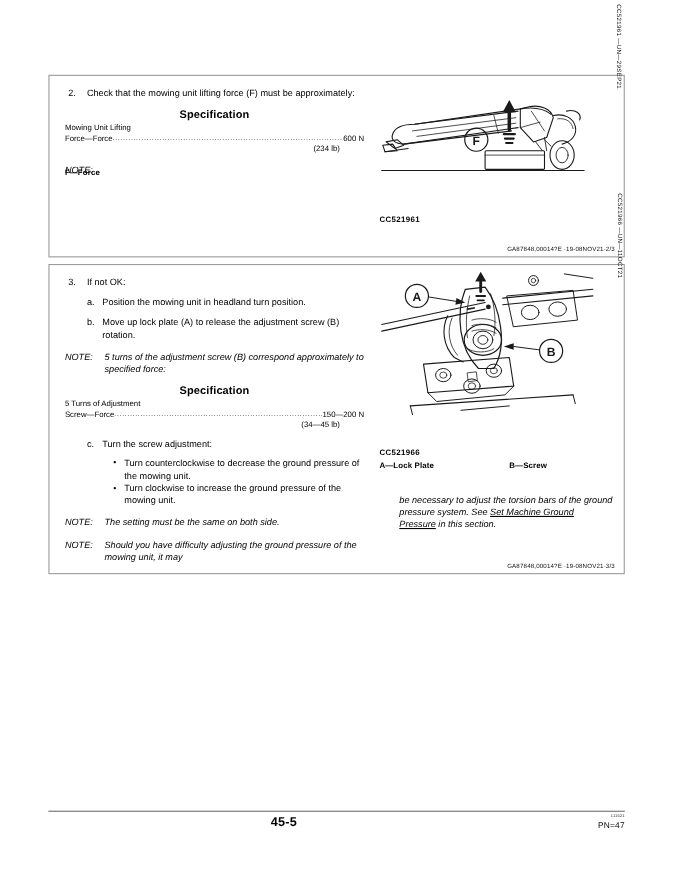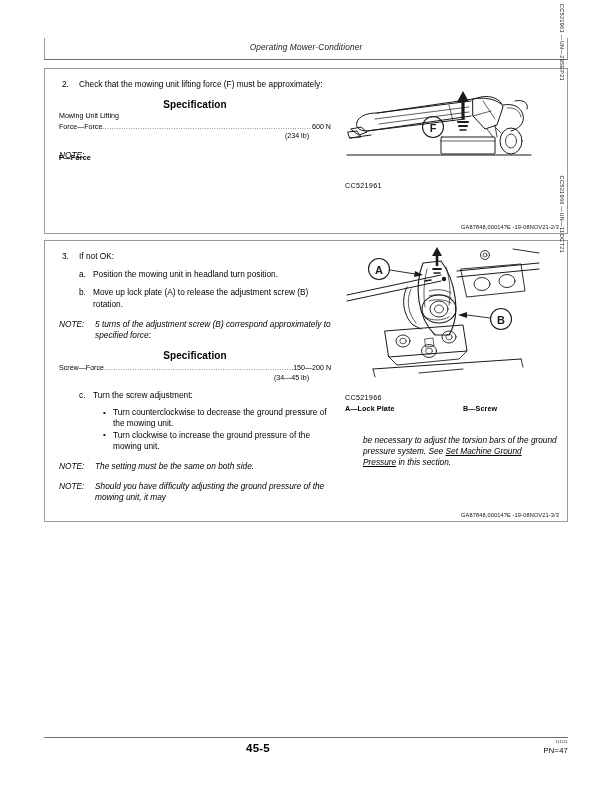--- a/index.html
+++ b/index.html
@@ -207,23 +207,23 @@
   .figure {
     position: relative;
     width: 212px;
   }
   .fig-canvas {
     position: relative;
     width: 196px;
   }
   .fig-id {
     font-size: 7.2px;
-    font-weight: normal;
+    font-weight: bold;
     letter-spacing: 0.3px;
-    margin-top: 2px;
+    margin-top: 15px;
   }
   .fig-vertical {
     position: absolute;
     right: -2px;
     top: 6px;
     font-size: 5.6px;
     letter-spacing: 0.3px;
     white-space: nowrap;
     transform-origin: right top;
     transform: rotate(90deg) translateY(-100%);
@@ -274,23 +274,20 @@
     font-size: 7.6px;
     letter-spacing: 0.2px;
     margin-top: 2px;
   }
 </style>
 </head>
 <body>
 
 <div class="page">
 
-  <div class="header-band">
-    <div class="header-title">Operating Mower-Conditioner</div>
-  </div>
 
   <div class="block" id="block-1">
     <div class="block-inner">
 
       <div class="col-left">
         <div class="step">
           <span class="num">2.</span>
           <span>Check that the mowing unit lifting force (F) must be approximately:</span>
         </div>
 
@@ -389,20 +386,21 @@
           <span class="lt">b.</span>
           <span>Move up lock plate (A) to release the adjustment screw (B) rotation.</span>
         </div>
 
         <div class="note">
           <span class="tag">NOTE:</span>
           <span>5 turns of the adjustment screw (B) correspond approximately to specified force:</span>
         </div>
 
         <div class="spec-title">Specification</div>
+        <div class="spec-name">5 Turns of Adjustment</div>
         <div class="spec-row">
           <span class="lbl">Screw—Force</span>
           <span class="dots">..................................................................................................</span>
           <span class="val">150—200 N</span>
         </div>
         <div class="spec-alt">(34—45 lb)</div>
 
         <div class="substep">
           <span class="lt">c.</span>
           <span>Turn the screw adjustment:</span>

